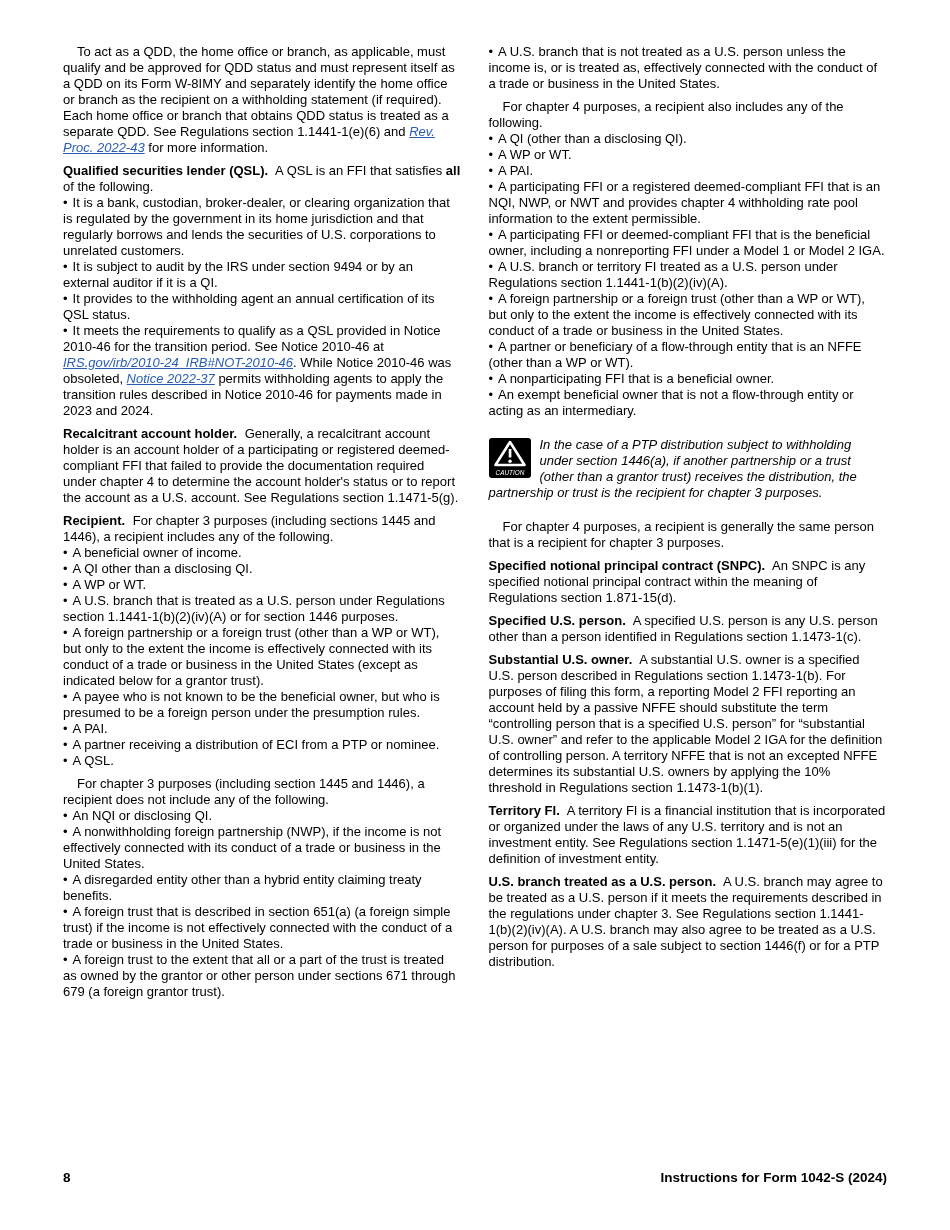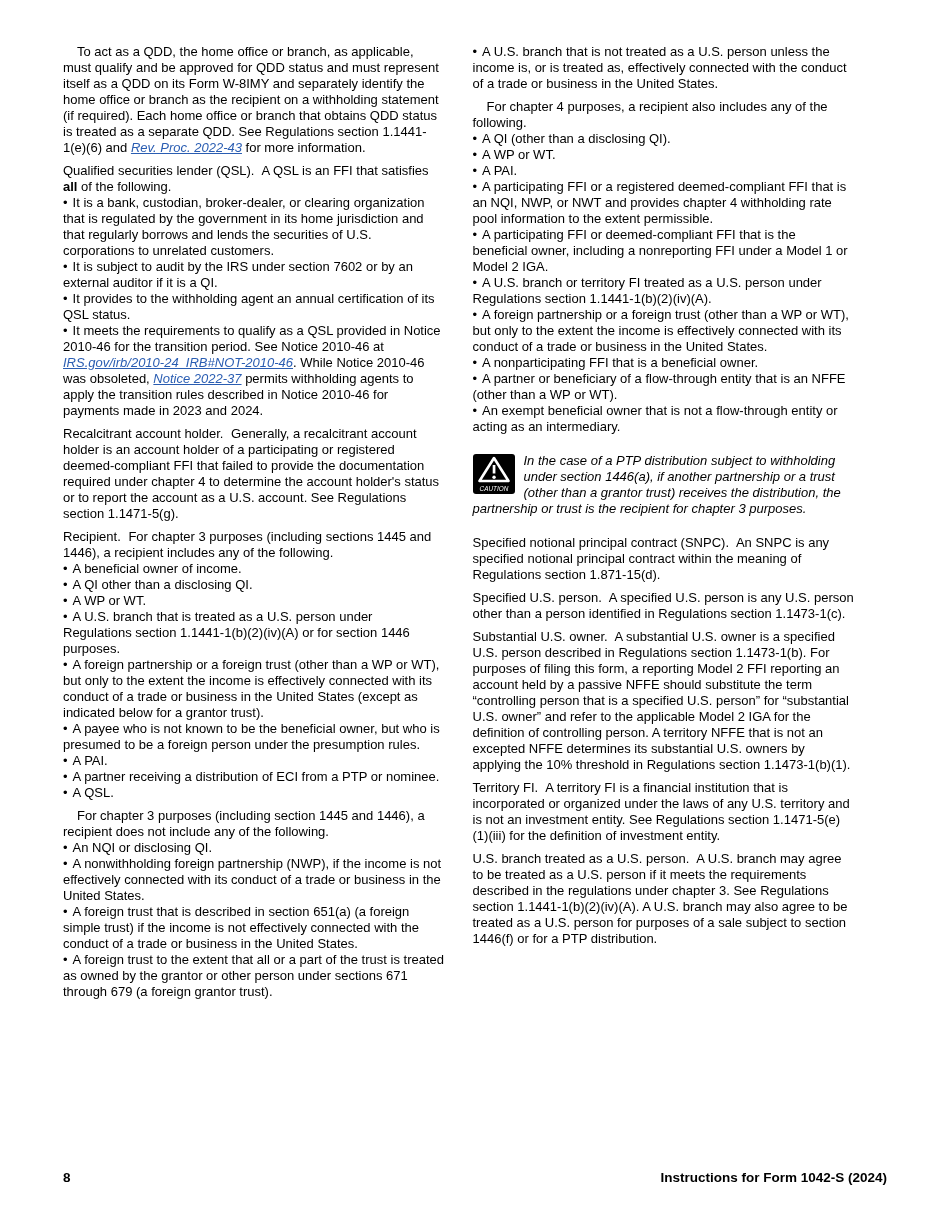--- a/index.html
+++ b/index.html
@@ -6,28 +6,28 @@
   html, body { width:950px; height:1230px; }
   body {
     background:#ffffff;
     color:#000000;
     font-family:"Liberation Sans", sans-serif;
     font-size:13px;
     line-height:16px;
     position:relative;
     overflow:hidden;
   }
-  .page { padding:44px 96px 0 63px; height:100%; position:relative; }
+  .page { padding:44px 64px 0 63px; height:100%; position:relative; }
   .columns { display:flex; gap:28px; align-items:flex-start; }
   .col { width:398px; }
   .block { margin:0; }
   .indent-para { text-indent:14px; margin-top:7px; }
   .term-para { margin-top:7px; }
   .col > .block:first-child { margin-top:0; }
-  .term { font-weight:normal; margin-right:4px; }
+  .term { font-weight:bold; margin-right:4px; }
   .bold { font-weight:bold; }
   a.doc-link { color:#2a5db2; font-style:italic; text-decoration:underline; cursor:pointer; }
   .bullet-marker { margin-right:5px; }
   .caution { margin:18px 0; font-style:italic; }
   .caution::after { content:""; display:block; clear:both; }
   .caution-icon { float:left; margin:1px 9px 2px 0; width:42px; height:40px; }
   .caution-icon svg { display:block; }
   .footer {
     position:absolute; left:63px; right:63px; bottom:44px;
     display:flex; justify-content:space-between;
@@ -36,64 +36,66 @@
 </style>
 </head>
 <body>
 
 <div class="page">
   <div class="columns">
     <div class="col">
         <div class="block indent-para"><span>To act as a QDD, the home office or branch, as applicable, must qualify and be approved for QDD status and must represent itself as a QDD on its Form W-8IMY and separately identify the home office or branch as the recipient on a withholding statement (if required). Each home office or branch that obtains QDD status is treated as a separate QDD. See Regulations section 1.1441-1(e)(6) and </span><a href="#" class="doc-link">Rev. Proc. 2022-43</a><span> for more information.</span></div>
         <div class="block term-para"><span class="term">Qualified securities lender (QSL).</span><span> A QSL is an FFI that satisfies </span><span class="bold">all</span><span> of the following.</span></div>
         <div class="block bullet"><span class="bullet-marker">•</span><span>It is a bank, custodian, broker-dealer, or clearing organization that is regulated by the government in its home jurisdiction and that regularly borrows and lends the securities of U.S. corporations to unrelated customers.</span></div>
-        <div class="block bullet"><span class="bullet-marker">•</span><span>It is subject to audit by the IRS under section 7602 or by an external auditor if it is a QI.</span></div>
+        <div class="block bullet"><span class="bullet-marker">•</span><span>It is subject to audit by the IRS under section 9494 or by an external auditor if it is a QI.</span></div>
         <div class="block bullet"><span class="bullet-marker">•</span><span>It provides to the withholding agent an annual certification of its QSL status.</span></div>
         <div class="block bullet"><span class="bullet-marker">•</span><span>It meets the requirements to qualify as a QSL provided in Notice 2010-46 for the transition period. See Notice 2010-46 at </span><a href="#" class="doc-link">IRS.gov/irb/2010-24_IRB#NOT-2010-46</a><span>. While Notice 2010-46 was obsoleted, </span><a href="#" class="doc-link">Notice 2022-37</a><span> permits withholding agents to apply the transition rules described in Notice 2010-46 for payments made in 2023 and 2024.</span></div>
         <div class="block term-para"><span class="term">Recalcitrant account holder.</span><span> Generally, a recalcitrant account holder is an account holder of a participating or registered deemed-compliant FFI that failed to provide the documentation required under chapter 4 to determine the account holder's status or to report the account as a U.S. account. See Regulations section 1.1471-5(g).</span></div>
         <div class="block term-para"><span class="term">Recipient.</span><span> For chapter 3 purposes (including sections 1445 and 1446), a recipient includes any of the following.</span></div>
         <div class="block bullet"><span class="bullet-marker">•</span><span>A beneficial owner of income.</span></div>
         <div class="block bullet"><span class="bullet-marker">•</span><span>A QI other than a disclosing QI.</span></div>
         <div class="block bullet"><span class="bullet-marker">•</span><span>A WP or WT.</span></div>
         <div class="block bullet"><span class="bullet-marker">•</span><span>A U.S. branch that is treated as a U.S. person under Regulations section 1.1441-1(b)(2)(iv)(A) or for section 1446 purposes.</span></div>
         <div class="block bullet"><span class="bullet-marker">•</span><span>A foreign partnership or a foreign trust (other than a WP or WT), but only to the extent the income is effectively connected with its conduct of a trade or business in the United States (except as indicated below for a grantor trust).</span></div>
         <div class="block bullet"><span class="bullet-marker">•</span><span>A payee who is not known to be the beneficial owner, but who is presumed to be a foreign person under the presumption rules.</span></div>
         <div class="block bullet"><span class="bullet-marker">•</span><span>A PAI.</span></div>
         <div class="block bullet"><span class="bullet-marker">•</span><span>A partner receiving a distribution of ECI from a PTP or nominee.</span></div>
         <div class="block bullet"><span class="bullet-marker">•</span><span>A QSL.</span></div>
         <div class="block indent-para"><span>For chapter 3 purposes (including section 1445 and 1446), a recipient does not include any of the following.</span></div>
         <div class="block bullet"><span class="bullet-marker">•</span><span>An NQI or disclosing QI.</span></div>
         <div class="block bullet"><span class="bullet-marker">•</span><span>A nonwithholding foreign partnership (NWP), if the income is not effectively connected with its conduct of a trade or business in the United States.</span></div>
+        <div class="block bullet"><span class="bullet-marker">•</span><span>A disregarded entity other than a hybrid entity claiming treaty benefits.</span></div>
         <div class="block bullet"><span class="bullet-marker">•</span><span>A foreign trust that is described in section 651(a) (a foreign simple trust) if the income is not effectively connected with the conduct of a trade or business in the United States.</span></div>
         <div class="block bullet"><span class="bullet-marker">•</span><span>A foreign trust to the extent that all or a part of the trust is treated as owned by the grantor or other person under sections 671 through 679 (a foreign grantor trust).</span></div>
       </div>
     <div class="col">
         <div class="block bullet"><span class="bullet-marker">•</span><span>A U.S. branch that is not treated as a U.S. person unless the income is, or is treated as, effectively connected with the conduct of a trade or business in the United States.</span></div>
         <div class="block indent-para"><span>For chapter 4 purposes, a recipient also includes any of the following.</span></div>
         <div class="block bullet"><span class="bullet-marker">•</span><span>A QI (other than a disclosing QI).</span></div>
         <div class="block bullet"><span class="bullet-marker">•</span><span>A WP or WT.</span></div>
         <div class="block bullet"><span class="bullet-marker">•</span><span>A PAI.</span></div>
         <div class="block bullet"><span class="bullet-marker">•</span><span>A participating FFI or a registered deemed-compliant FFI that is an NQI, NWP, or NWT and provides chapter 4 withholding rate pool information to the extent permissible.</span></div>
         <div class="block bullet"><span class="bullet-marker">•</span><span>A participating FFI or deemed-compliant FFI that is the beneficial owner, including a nonreporting FFI under a Model 1 or Model 2 IGA.</span></div>
         <div class="block bullet"><span class="bullet-marker">•</span><span>A U.S. branch or territory FI treated as a U.S. person under Regulations section 1.1441-1(b)(2)(iv)(A).</span></div>
         <div class="block bullet"><span class="bullet-marker">•</span><span>A foreign partnership or a foreign trust (other than a WP or WT), but only to the extent the income is effectively connected with its conduct of a trade or business in the United States.</span></div>
+        <div class="block bullet"><span class="bullet-marker">•</span><span>A partner or beneficiary of a flow-through entity that is an NFFE (other than a WP or WT).</span></div>
         <div class="block bullet"><span class="bullet-marker">•</span><span>A nonparticipating FFI that is a beneficial owner.</span></div>
-        <div class="block bullet"><span class="bullet-marker">•</span><span>A partner or beneficiary of a flow-through entity that is an NFFE (other than a WP or WT).</span></div>
         <div class="block bullet"><span class="bullet-marker">•</span><span>An exempt beneficial owner that is not a flow-through entity or acting as an intermediary.</span></div>
         <div class="block caution">
   <span class="caution-icon">
     <svg width="42" height="40" viewBox="0 0 42 40" aria-hidden="true">
       <rect x="0" y="0" width="42" height="40" rx="3" fill="#000000"></rect>
       <path d="M21 4 L35.5 27 L6.5 27 Z" fill="none" stroke="#ffffff" stroke-width="2.6" stroke-linejoin="round"></path>
       <rect x="19.7" y="11" width="2.7" height="8.5" fill="#ffffff"></rect>
       <circle cx="21.05" cy="23.3" r="1.7" fill="#ffffff"></circle>
       <text x="21" y="36.5" fill="#ffffff" font-size="6.4" text-anchor="middle" font-family="Liberation Sans, sans-serif">CAUTION</text>
     </svg>
   </span>
 <span>In the case of a PTP distribution subject to withholding under section 1446(a), if another partnership or a trust (other than a grantor trust) receives the distribution, the partnership or trust is the recipient for chapter 3 purposes.</span></div>
+        <div class="block indent-para"><span>For chapter 4 purposes, a recipient is generally the same person that is a recipient for chapter 3 purposes.</span></div>
         <div class="block term-para"><span class="term">Specified notional principal contract (SNPC).</span><span> An SNPC is any specified notional principal contract within the meaning of Regulations section 1.871-15(d).</span></div>
         <div class="block term-para"><span class="term">Specified U.S. person.</span><span> A specified U.S. person is any U.S. person other than a person identified in Regulations section 1.1473-1(c).</span></div>
         <div class="block term-para"><span class="term">Substantial U.S. owner.</span><span> A substantial U.S. owner is a specified U.S. person described in Regulations section 1.1473-1(b). For purposes of filing this form, a reporting Model 2 FFI reporting an account held by a passive NFFE should substitute the term “controlling person that is a specified U.S. person” for “substantial U.S. owner” and refer to the applicable Model 2 IGA for the definition of controlling person. A territory NFFE that is not an excepted NFFE determines its substantial U.S. owners by applying the 10% threshold in Regulations section 1.1473-1(b)(1).</span></div>
         <div class="block term-para"><span class="term">Territory FI.</span><span> A territory FI is a financial institution that is incorporated or organized under the laws of any U.S. territory and is not an investment entity. See Regulations section 1.1471-5(e)(1)(iii) for the definition of investment entity.</span></div>
         <div class="block term-para"><span class="term">U.S. branch treated as a U.S. person.</span><span> A U.S. branch may agree to be treated as a U.S. person if it meets the requirements described in the regulations under chapter 3. See Regulations section 1.1441-1(b)(2)(iv)(A). A U.S. branch may also agree to be treated as a U.S. person for purposes of a sale subject to section 1446(f) or for a PTP distribution.</span></div>
       </div>
   </div>
   <div class="footer">
     <span>8</span>
     <span>Instructions for Form 1042-S (2024)</span>

